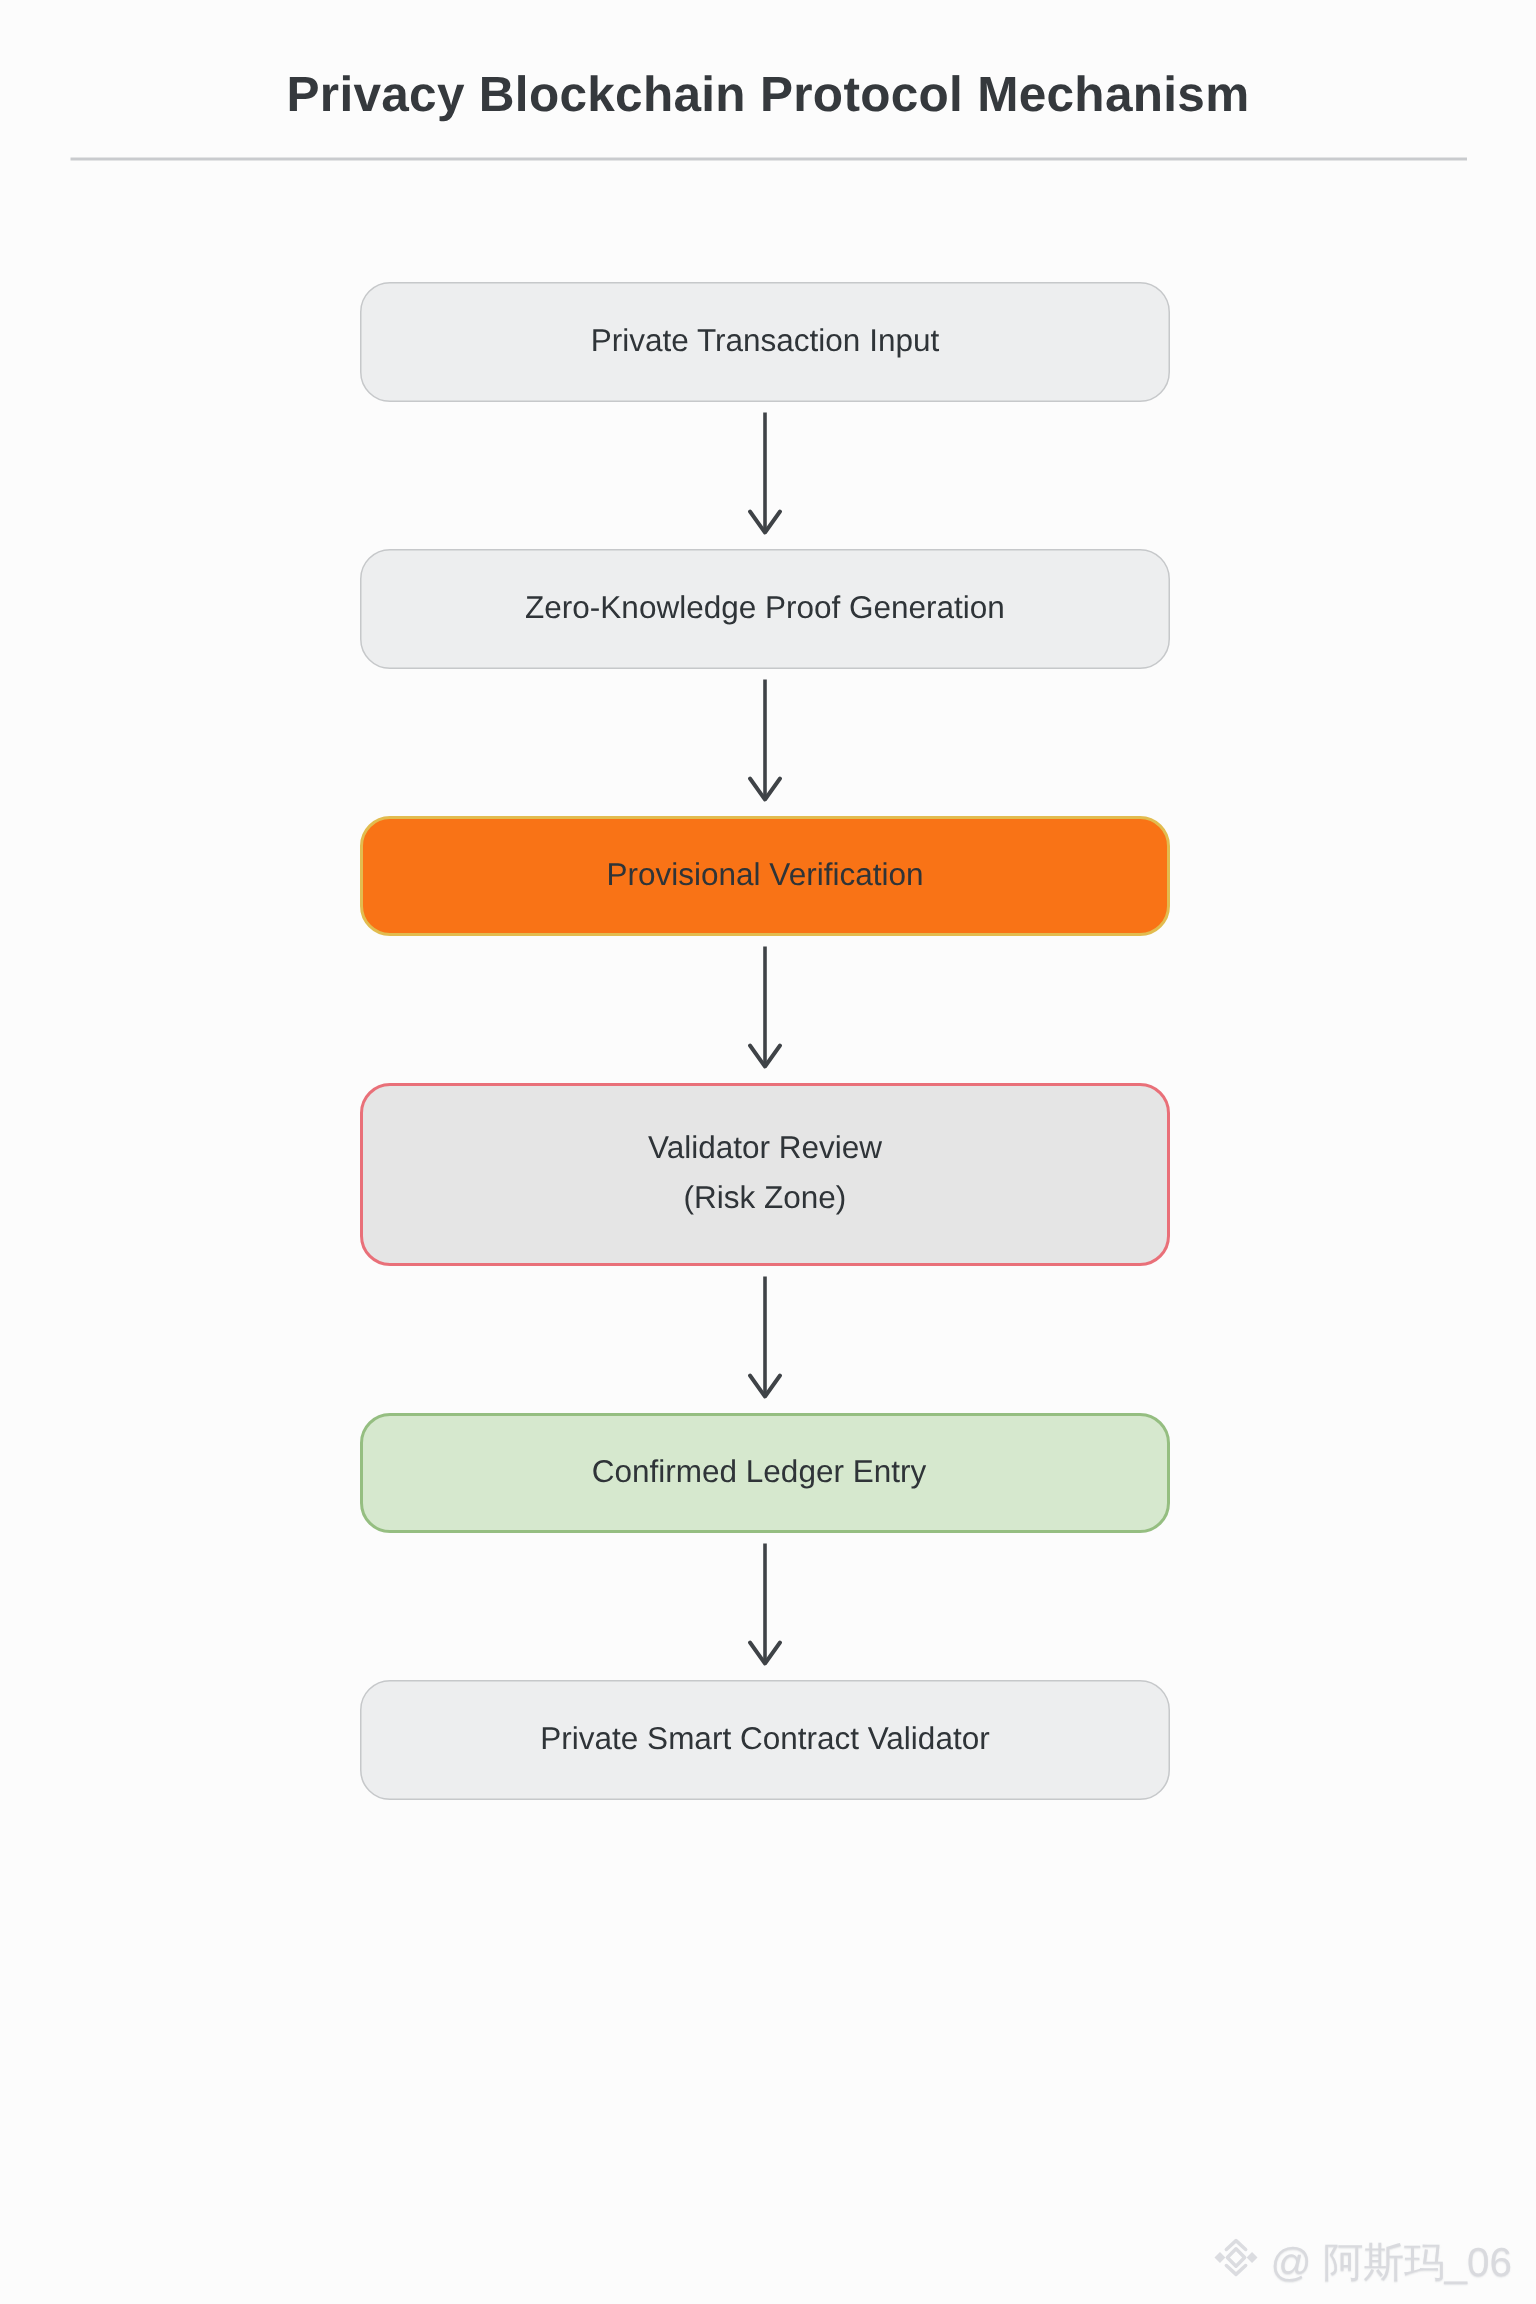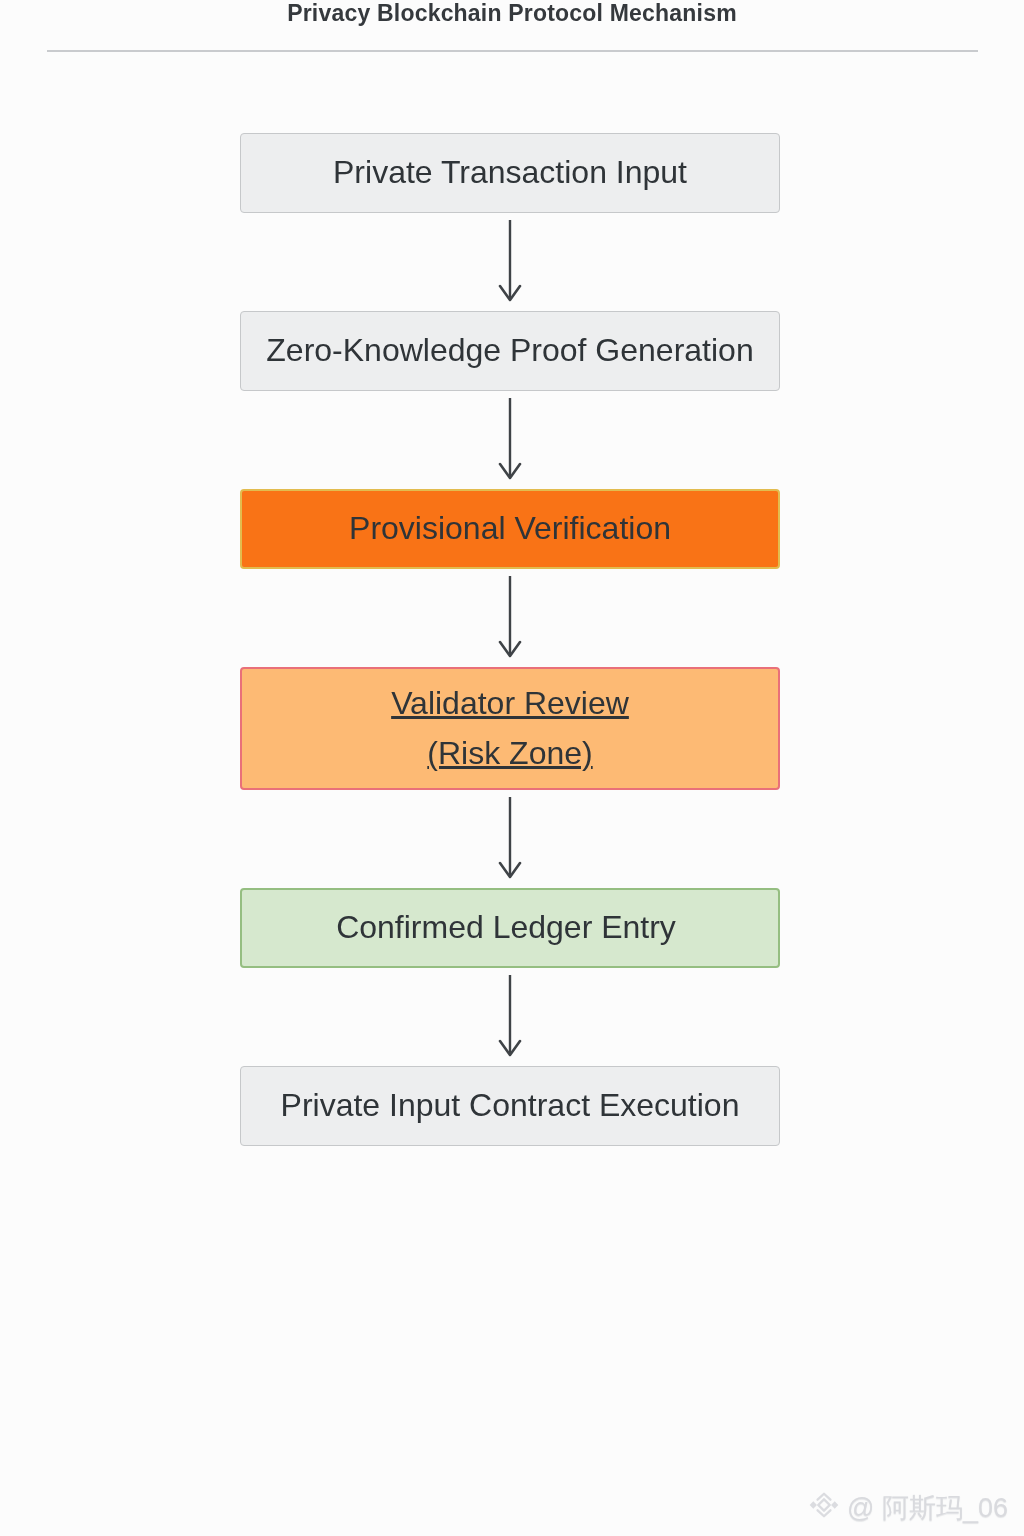--- a/index.html
+++ b/index.html
@@ -6,22 +6,23 @@
   body {
     width: 1024px;
     height: 1536px;
     position: relative;
     background: #FCFCFC;
     font-family: "Liberation Sans", "DejaVu Sans", sans-serif;
     overflow: hidden;
   }
   .page-title {
     margin: 0;
+    padding-top: 44px;
     text-align: center;
-    font-size: 23px;
+    font-size: 33px;
     font-weight: 700;
     color: #35393D;
     letter-spacing: 0.2px;
   }
   .title-divider {
     margin: 23px 0 0 47px;
     width: 931px;
     height: 0;
     border: none;
     border-top: 2px solid #C9CBCE;
@@ -29,35 +30,35 @@
   .flow {
     width: 540px;
     margin: 81px 0 0 240px;
     display: flex;
     flex-direction: column;
     align-items: stretch;
   }
   .node {
     box-sizing: border-box;
     min-height: 80px;
-    border-radius: 4px;
+    border-radius: 20px;
     display: flex;
     align-items: center;
     justify-content: center;
     text-align: center;
-    font-size: 32px;
+    font-size: 21px;
     font-weight: 500;
     color: #2F3438;
     padding: 10px 20px;
     white-space: pre-line;
     line-height: 1.55;
   }
   .node--default { background: #EDEEEF; border: 1px solid #C6C8CA; }
   .node--warning { background: #f97316; border: 2px solid #E2BC4F; }
-  .node--danger  { background: #fdba74; border: 2px solid #E97079; min-height: 122px; text-decoration: underline; }
+  .node--danger  { background: #e5e5e5; border: 2px solid #E97079; min-height: 122px; }
   .node--success { background: #D6E8CE; border: 2px solid #95BE81; padding-left: 12px; }
   .arrow-wrap {
     height: 98px;
     display: flex;
     align-items: center;
     justify-content: center;
   }
   .arrow-wrap svg { display: block; }
   .watermark {
     position: absolute;
@@ -131,21 +132,21 @@
   </div>
 
   <div class="arrow-wrap">
     <svg width="26" height="86" viewBox="0 0 26 86">
       <line x1="13" y1="1" x2="13" y2="80" stroke="#3F4347" stroke-width="2.4"></line>
       <polyline points="3,67 13,81 23,67" fill="none" stroke="#3F4347" stroke-width="2.6" stroke-linecap="round" stroke-linejoin="round"></polyline>
     </svg>
   </div>
 
   <div class="node node--default">
-    <span>Private Input Contract Execution</span>
+    <span>Private Smart Contract Validator</span>
   </div>
 
 </div>
 
 <div class="watermark">
   <svg width="30" height="30" viewBox="0 0 28 28">
     <g stroke="#DBDCE0" stroke-width="2.2" fill="none" stroke-linecap="round" stroke-linejoin="round">
       <polyline points="8,9 14,3.5 20,9"></polyline>
       <polyline points="8,19 14,24.5 20,19"></polyline>
       <rect x="10.2" y="10.2" width="7.6" height="7.6" transform="rotate(45 14 14)"></rect>

